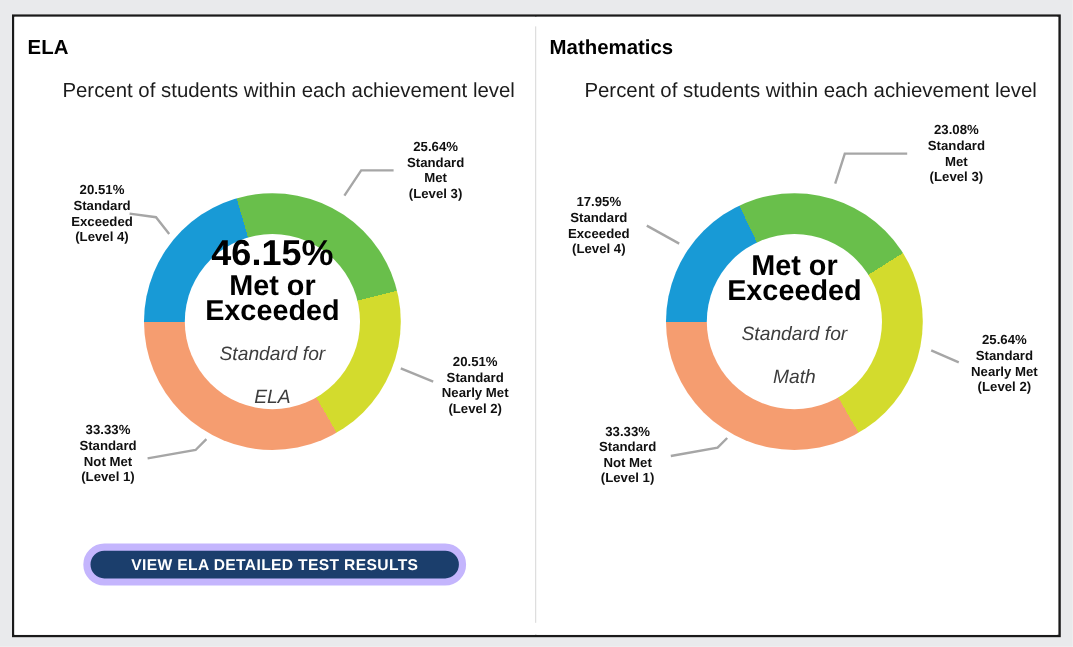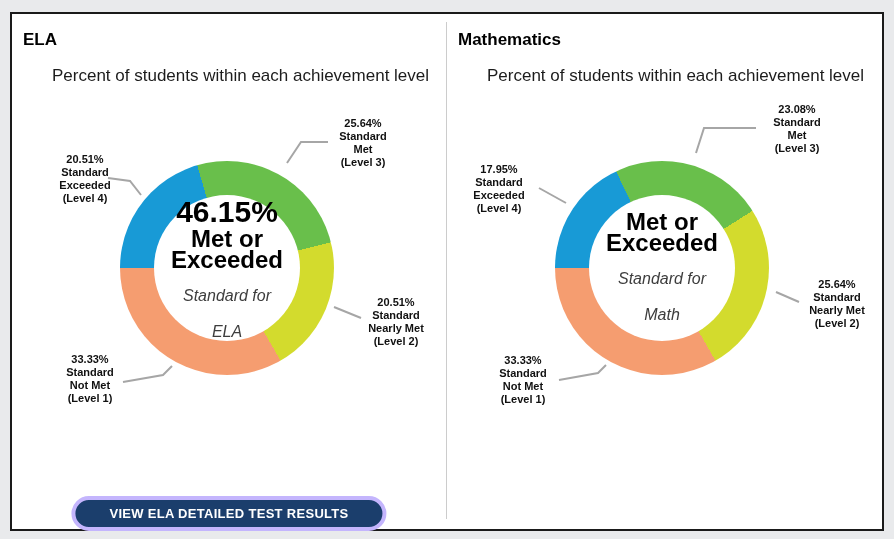--- a/index.html
+++ b/index.html
@@ -56,24 +56,24 @@
   .p0-exc  { left:25px;  top:139px; }
   .p0-near { left:336px; top:282px; }
   .p0-not  { left:30px;  top:339px; }
   
   .p1-met  { left:302px; top:89px;  }
   .p1-exc  { left:4px;   top:149px; }
   .p1-near { left:342px; top:264px; }
   .p1-not  { left:28px;  top:340px; }
 
   .view-btn {
-    position:absolute; top:482px; left:50%; transform:translateX(-50%);
+    position:absolute; top:439px; left:50%; transform:translateX(-50%);
     height:35px; padding:0 34px;
     background:#1b3e6c; color:#ffffff;
-    border:4px solid #c4b5fd; border-radius:18px;
+    border:6px solid #c4b5fd; border-radius:18px;
     font-family:"Liberation Sans", sans-serif;
     font-size:13px; font-weight:bold; letter-spacing:0.3px;
     white-space:nowrap; cursor:pointer;
   }
 </style>
 </head>
 <body style="background: rgb(233, 234, 236);">
 
 <div class="board" style="border-color: rgb(26, 26, 26);">
 

